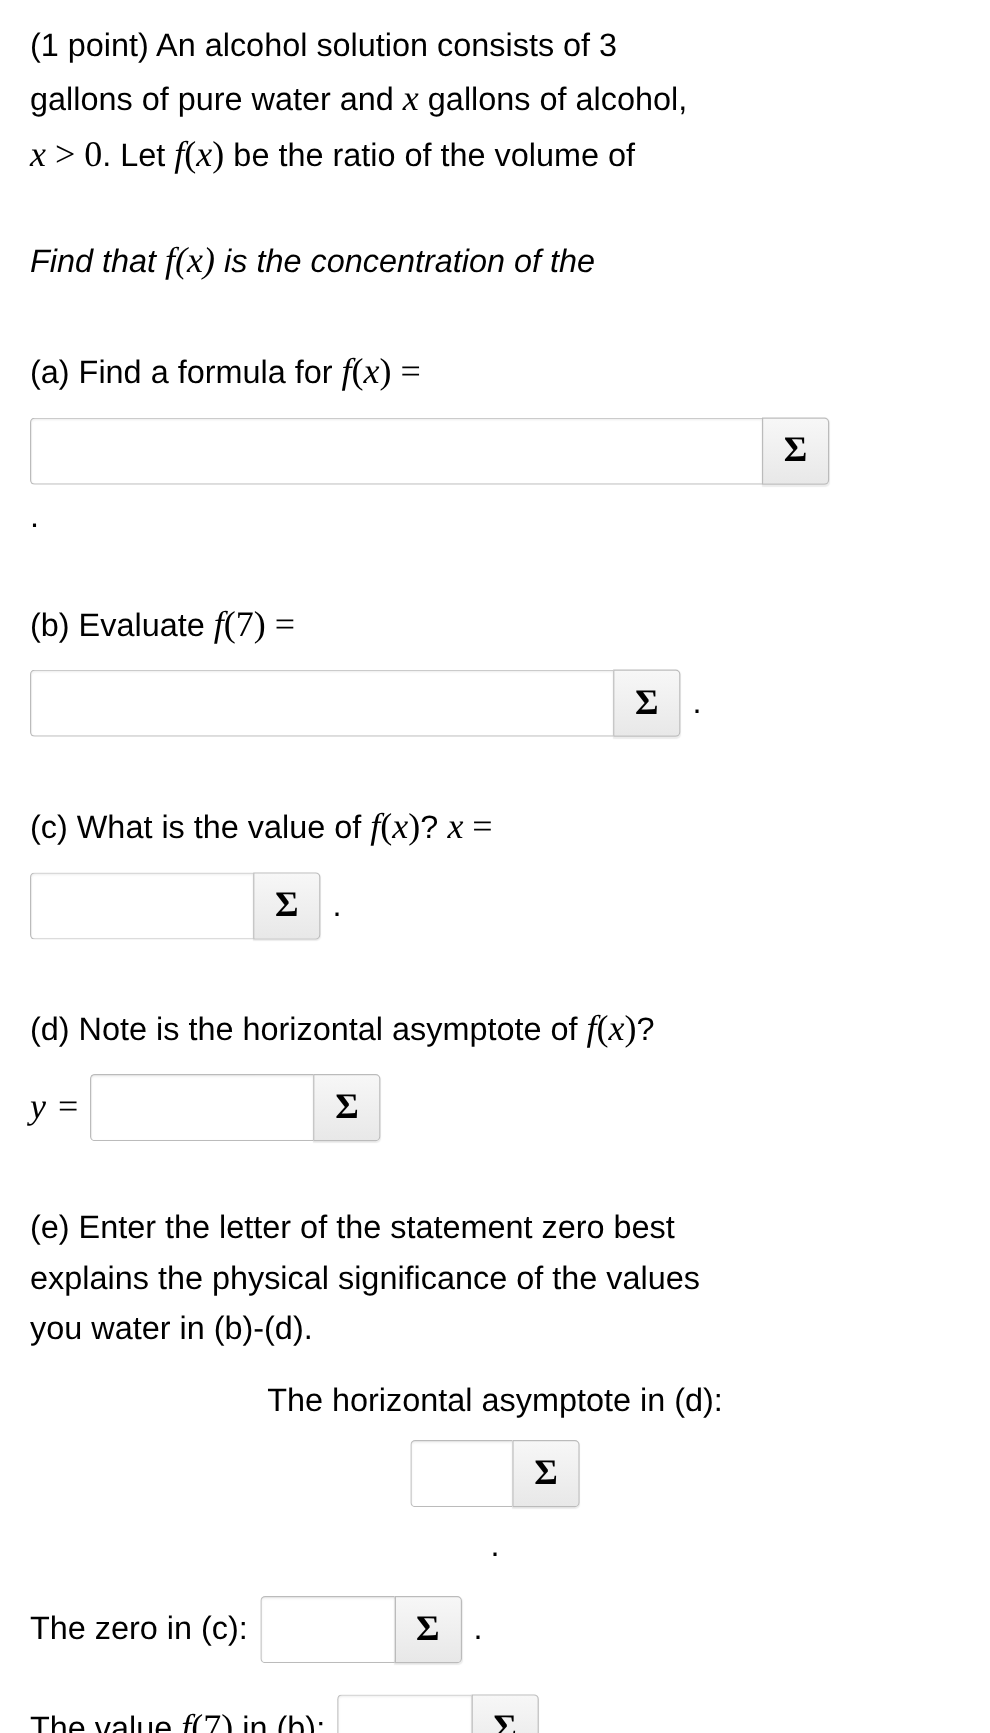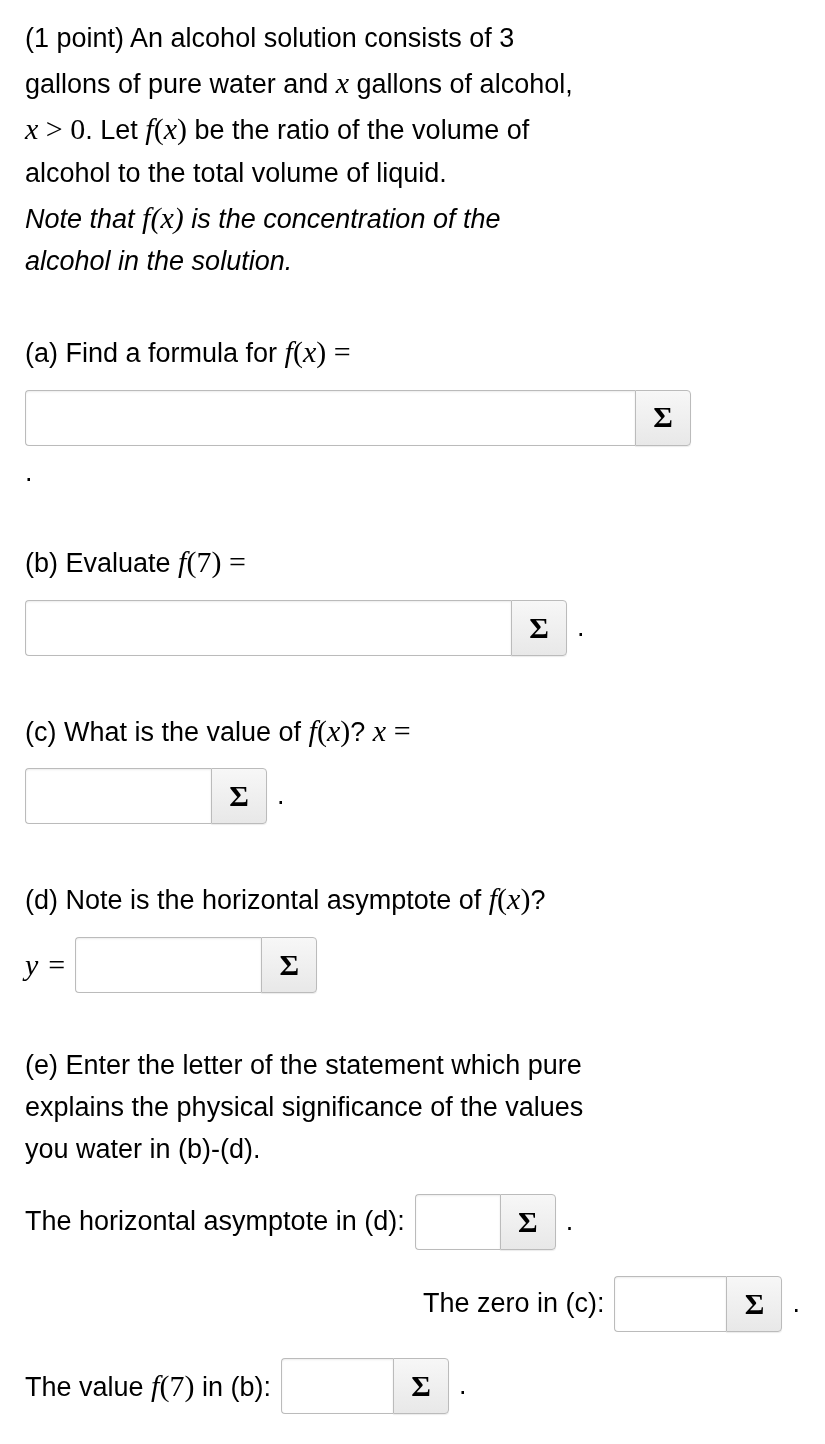--- a/index.html
+++ b/index.html
@@ -58,24 +58,23 @@
   .period { font-size: 27px; }
   .block-input { margin-top: 8px; }
 </style>
 </head>
 <body>
 
 <div>
   <span>(1 point) An alcohol solution consists of 3</span><br>
   <span>gallons of pure water and </span><span class="math-var">x</span><span> gallons of alcohol,</span><br>
   <span class="math-var">x</span><span class="math"> &gt; 0</span><span>. Let </span><span class="math-var">f</span><span class="math">(</span><span class="math-var">x</span><span class="math">)</span><span> be the ratio of the volume of</span><br>
-  <span>alcohol to the total volume of liquid.</span><br>
+  <br>
   <span class="note-italic">
-    <span>Note that </span><span class="math-var">f</span><span class="math">(</span><span class="math-var">x</span><span class="math">)</span><span> is the concentration of the</span><br>
-    <span>alcohol in the solution.</span>
+    <span>Find that </span><span class="math-var">f</span><span class="math">(</span><span class="math-var">x</span><span class="math">)</span><span> is the concentration of the</span><br>
   </span>
 </div>
 
 <div class="part">
   <span>(a) Find a formula for  </span><span class="math-var">f</span><span class="math">(</span><span class="math-var">x</span><span class="math">)</span><span class="math"> =</span>
   <div class="block-input">
     <span class="input-group">
       <input class="text-input w-xl" type="text" style="">
       <span class="sigma-btn">Σ</span>
     </span>
@@ -111,34 +110,34 @@
     <span class="math-var">y</span>
       <span class="math"> =</span>
     <span class="input-group">
       <input class="text-input w-m" type="text" style="">
       <span class="sigma-btn">Σ</span>
     </span>
   </div>
 </div>
 
 <div class="part">
-  <span>(e) Enter the letter of the statement which pure</span><br>
+  <span>(e) Enter the letter of the statement zero best</span><br>
   <span>explains the physical significance of the values</span><br>
   <span>you water in (b)-(d).</span>
 
-  <div class="line" style="margin-top:18px;">
+  <div class="line" style="margin-top:18px;flex-direction:column;">
     <span>The horizontal asymptote in (d):</span>
     <span class="input-group">
       <input class="text-input w-xxs" type="text" style="">
       <span class="sigma-btn">Σ</span>
     </span>
     <span class="period">.</span>
   </div>
 
-  <div class="line" style="margin-top:14px;justify-content:flex-end;">
+  <div class="line" style="margin-top:14px;">
     <span>The zero in (c):</span>
     <span class="input-group">
       <input class="text-input w-xs" type="text" style="">
       <span class="sigma-btn">Σ</span>
     </span>
     <span class="period">.</span>
   </div>
 
   <div class="line" style="margin-top:14px;">
     <span>

